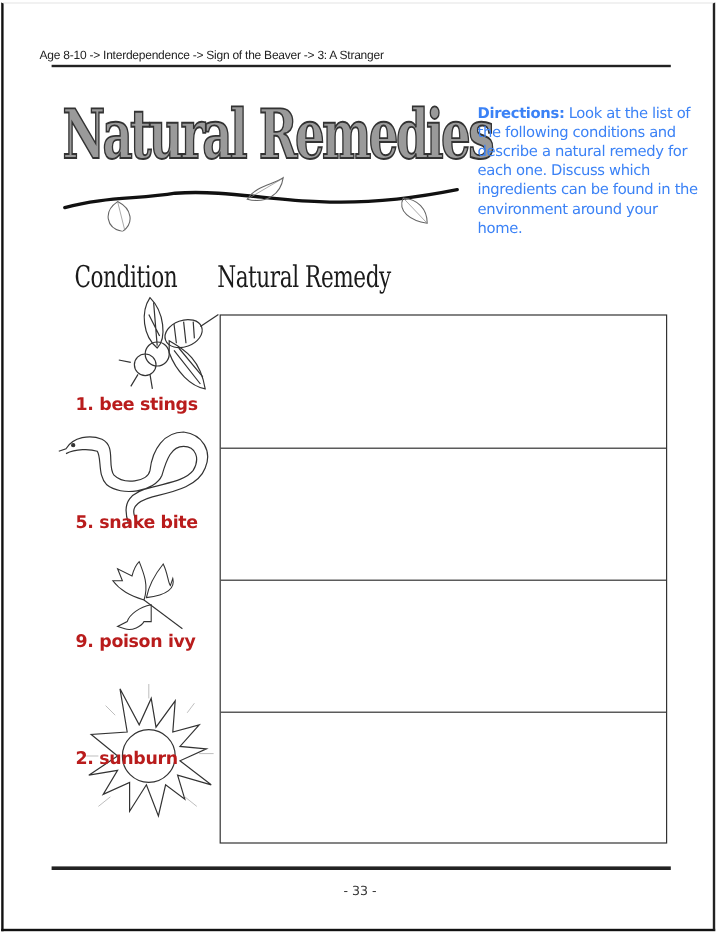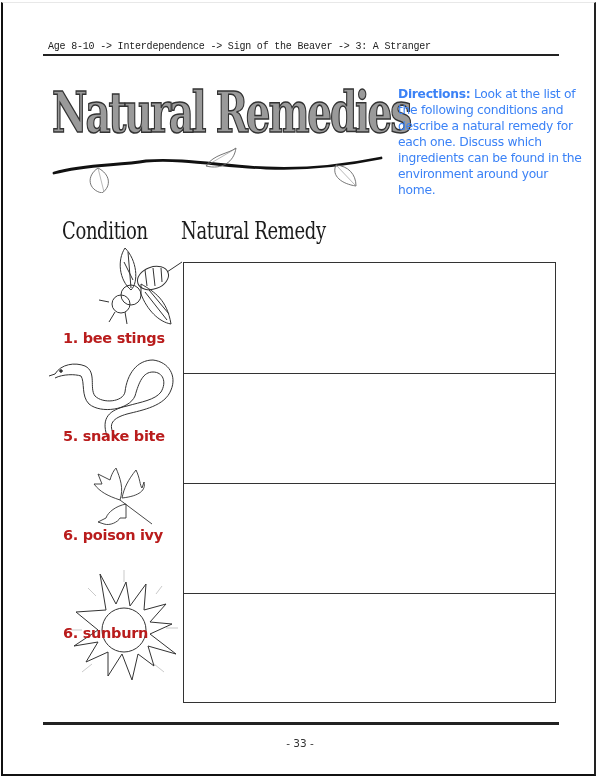--- a/index.html
+++ b/index.html
@@ -1,22 +1,22 @@
 <!DOCTYPE html>
 <html><head>
 <meta charset="utf-8">
 <style>
   html, body { margin: 0; padding: 0; background: #ffffff; }
   body { width: 600px; height: 779px; position: relative; overflow: hidden;
          font-family: "Liberation Sans", sans-serif; color: #111; }
   .frame { position: absolute; left: 1px; top: 2px; width: 595px; height: 774px;
            border-left: 2px solid #111; border-right: 2px solid #222; border-bottom: 2px solid #111;
            border-top: 1px solid #e8e8e8; box-sizing: border-box; }
-  .breadcrumb { position: absolute; left: 48px; top: 41px; font-size: 10px; color: #222;
-                font-family: Liberation Mono, monospace; letter-spacing: -0.2px; white-space: nowrap; }
+  .breadcrumb { position: absolute; left: 33px; top: 41px; font-size: 10px; color: #222;
+                font-family: Liberation Sans, sans-serif; letter-spacing: -0.2px; white-space: nowrap; }
   .rule-top { position: absolute; left: 43px; top: 54px; width: 516px; height: 2px; background: #222; }
   .title-wrap { position: absolute; left: 46px; top: 78px; width: 330px; height: 110px; }
   .title { position: absolute; left: 6px; top: 0; font-family: "DejaVu Serif", serif; font-size: 54px;
            font-weight: bold; color: #9a9a9a; letter-spacing: -3px; transform: scaleX(0.72) scaleY(1.05);
            transform-origin: left top; white-space: nowrap;
            -webkit-text-stroke: 1.5px #333; }
   .vine { position: absolute; left: 0; top: 0; }
   .directions { position: absolute; left: 398px; top: 86px; width: 185px; font-size: 12.3px; line-height: 16px;
                 color: #3b82f6; font-family: "DejaVu Sans", sans-serif; letter-spacing: -0.3px; }
   .directions b { font-weight: bold; }
@@ -89,32 +89,32 @@
 <div class="cond-label" style="top:428px">5. snake bite</div>
 
 <svg class="illus" style="left:80px;top:462px" width="80" height="70" viewBox="0 0 80 70">
   <g stroke="#333" stroke-width="0.9" fill="none">
     <path d="M40,38 L72,62"></path>
     <path d="M40,38 C28,34 20,30 14,22 L22,22 L18,12 L30,18 C32,10 36,6 36,6 C40,16 44,26 40,38 Z"></path>
     <path d="M42,36 C44,26 48,18 56,8 C60,16 60,24 62,26 L64,20 C66,28 60,34 42,36 Z"></path>
     <path d="M46,42 C36,44 28,50 26,56 L18,60 L24,62 C30,64 38,60 40,56 L46,56 Z"></path>
   </g>
 </svg>
-<div class="cond-label" style="top:527px">6. poison ivy</div>
+<div class="cond-label" style="top:527px">9. poison ivy</div>
 
 <svg class="illus" style="left:68px;top:568px" width="112" height="122" viewBox="0 0 112 122">
   <g stroke="#333" stroke-width="1" fill="none">
     <circle cx="56" cy="62" r="22"></circle>
     <path d="M38,42 L32,6 L48,36 L58,14 L62,38 L78,16 L76,42 L98,36 L82,54 L104,56 L82,66 L108,86 L80,78 L86,98 L70,86 L64,112 L54,86 L40,108 L40,84 L18,94 L30,74 L6,78 L30,62 L8,44 Z"></path>
   </g>
   <g stroke="#bbb" stroke-width="0.8">
     <path d="M56,2 L56,14 M94,18 L88,26 M110,60 L98,60 M96,104 L86,96 M20,20 L28,28 M4,62 L14,62 M14,104 L24,96"></path>
   </g>
 </svg>
-<div class="cond-label" style="top:625px">6. sunburn</div>
+<div class="cond-label" style="top:625px">2. sunburn</div>
 
 <div class="table">
   <div class="row" style="top:0"><span></span></div>
   <div class="row" style="top:110px"><span></span></div>
   <div class="row" style="top:220px"><span></span></div>
   <div class="row" style="top:330px"><span></span></div>
 </div>
 
 <div class="rule-bottom"></div>
 <div class="page-num">- 33 -</div>

